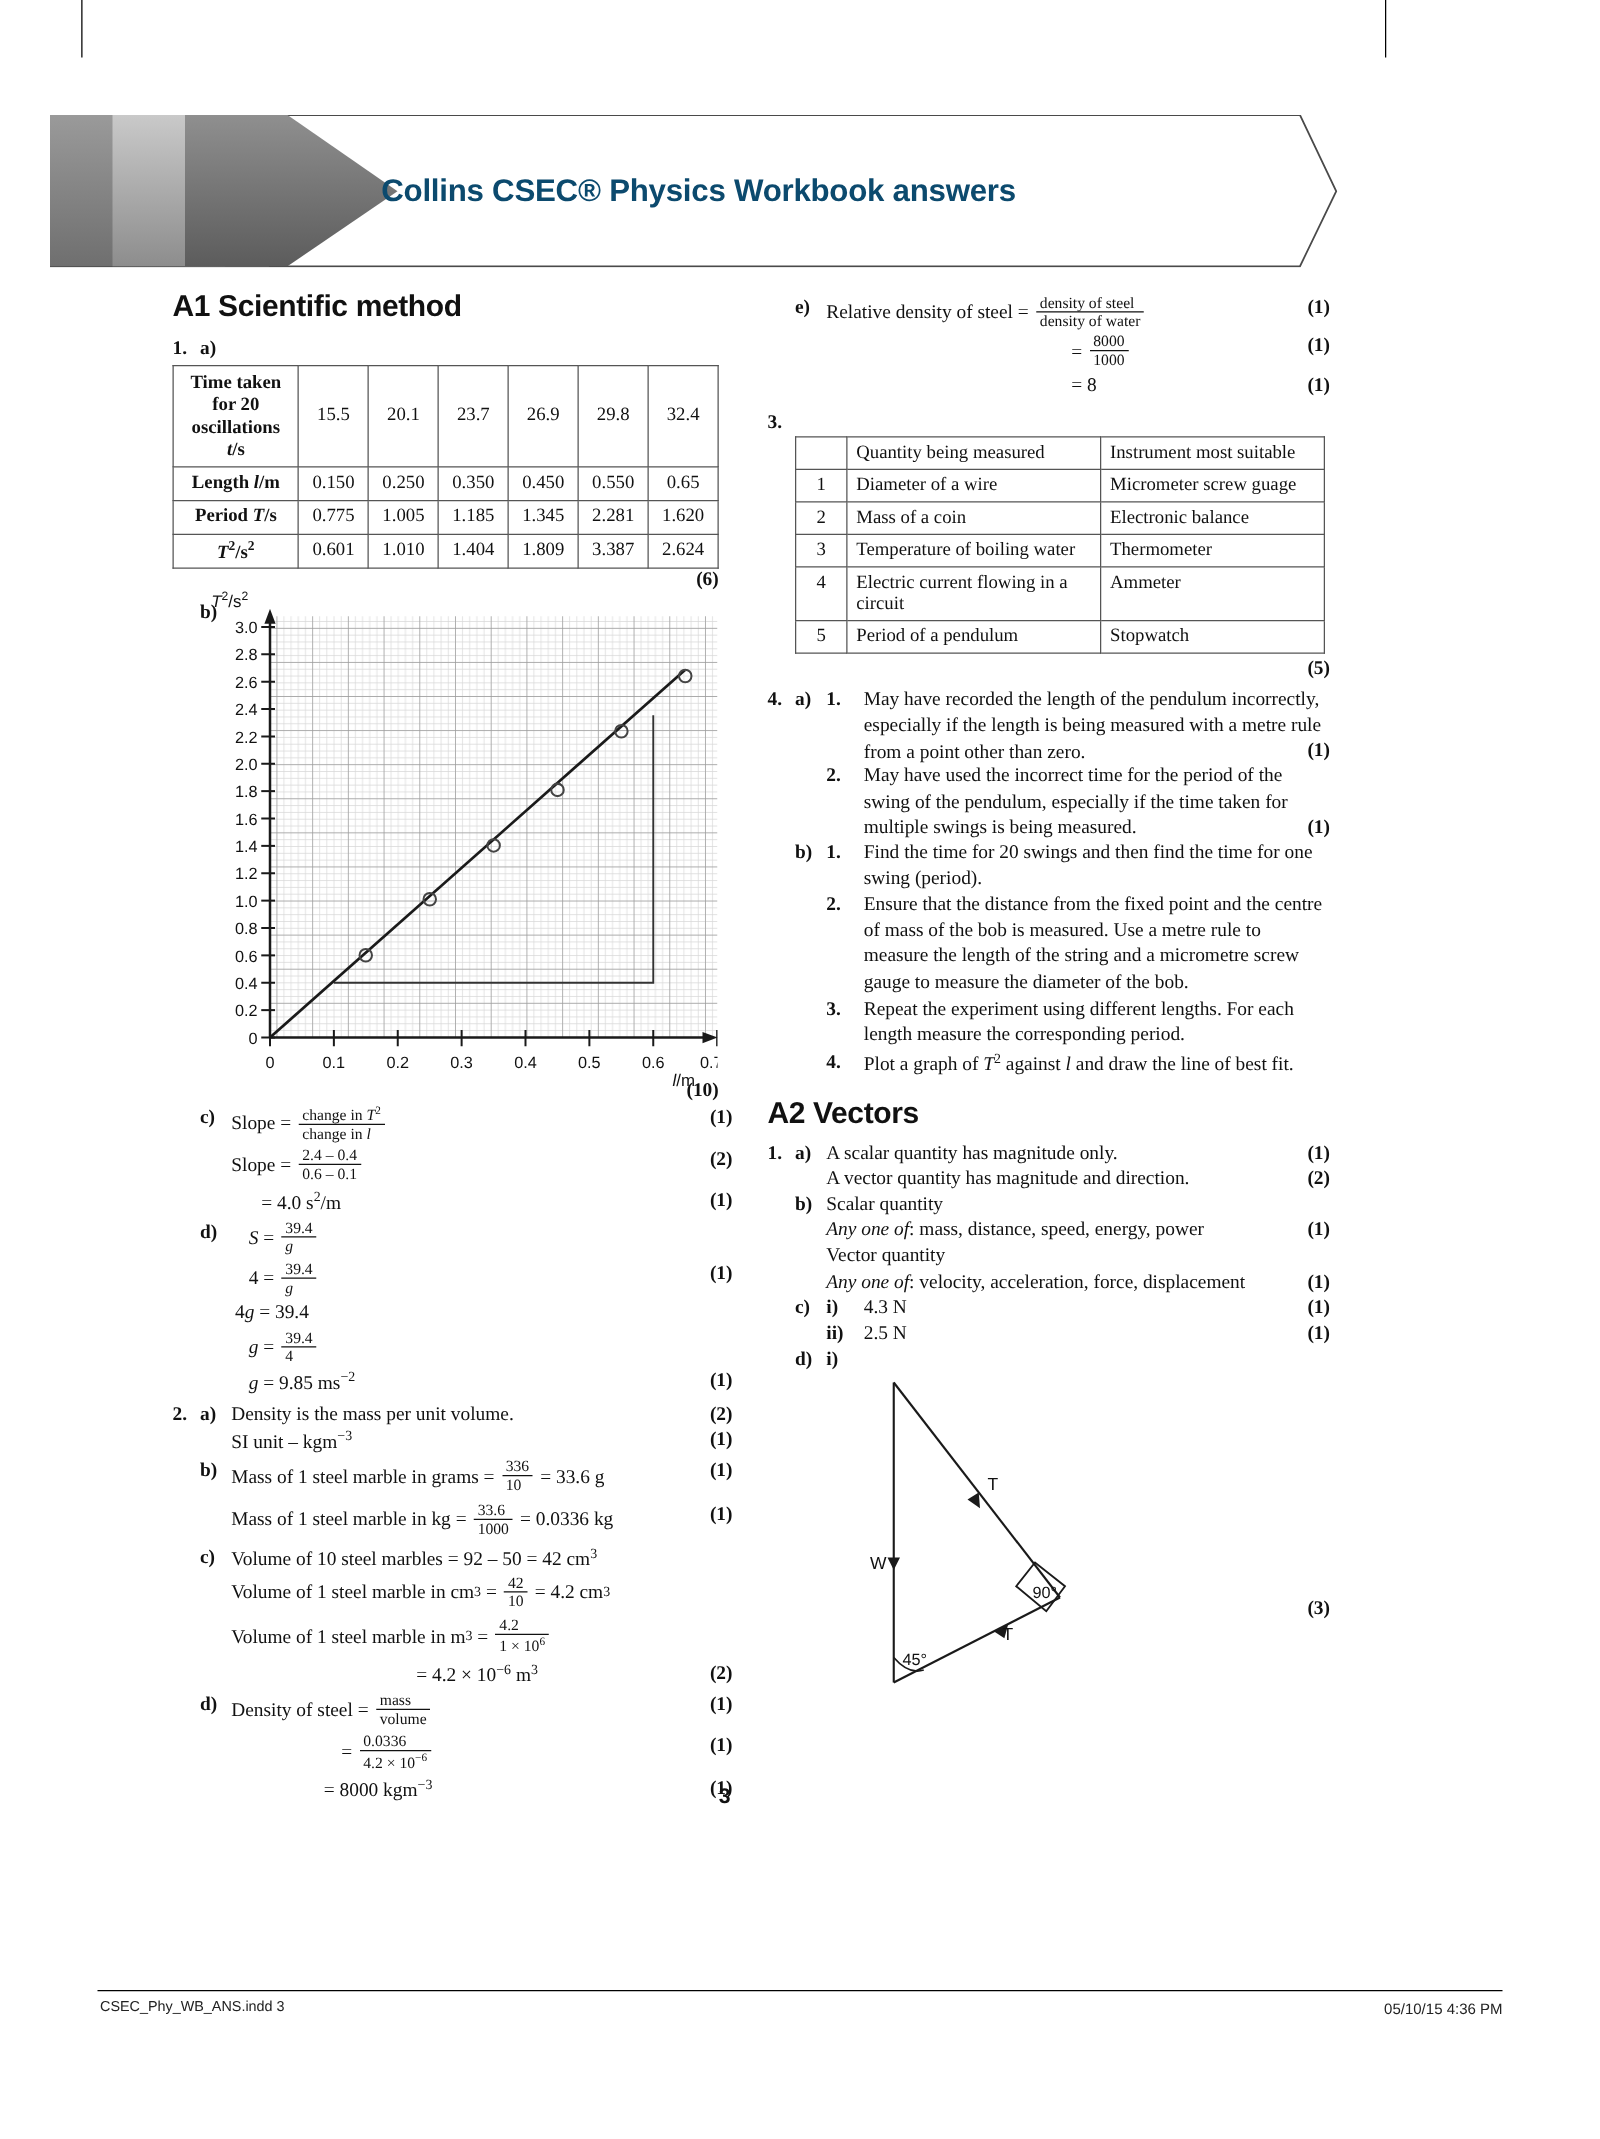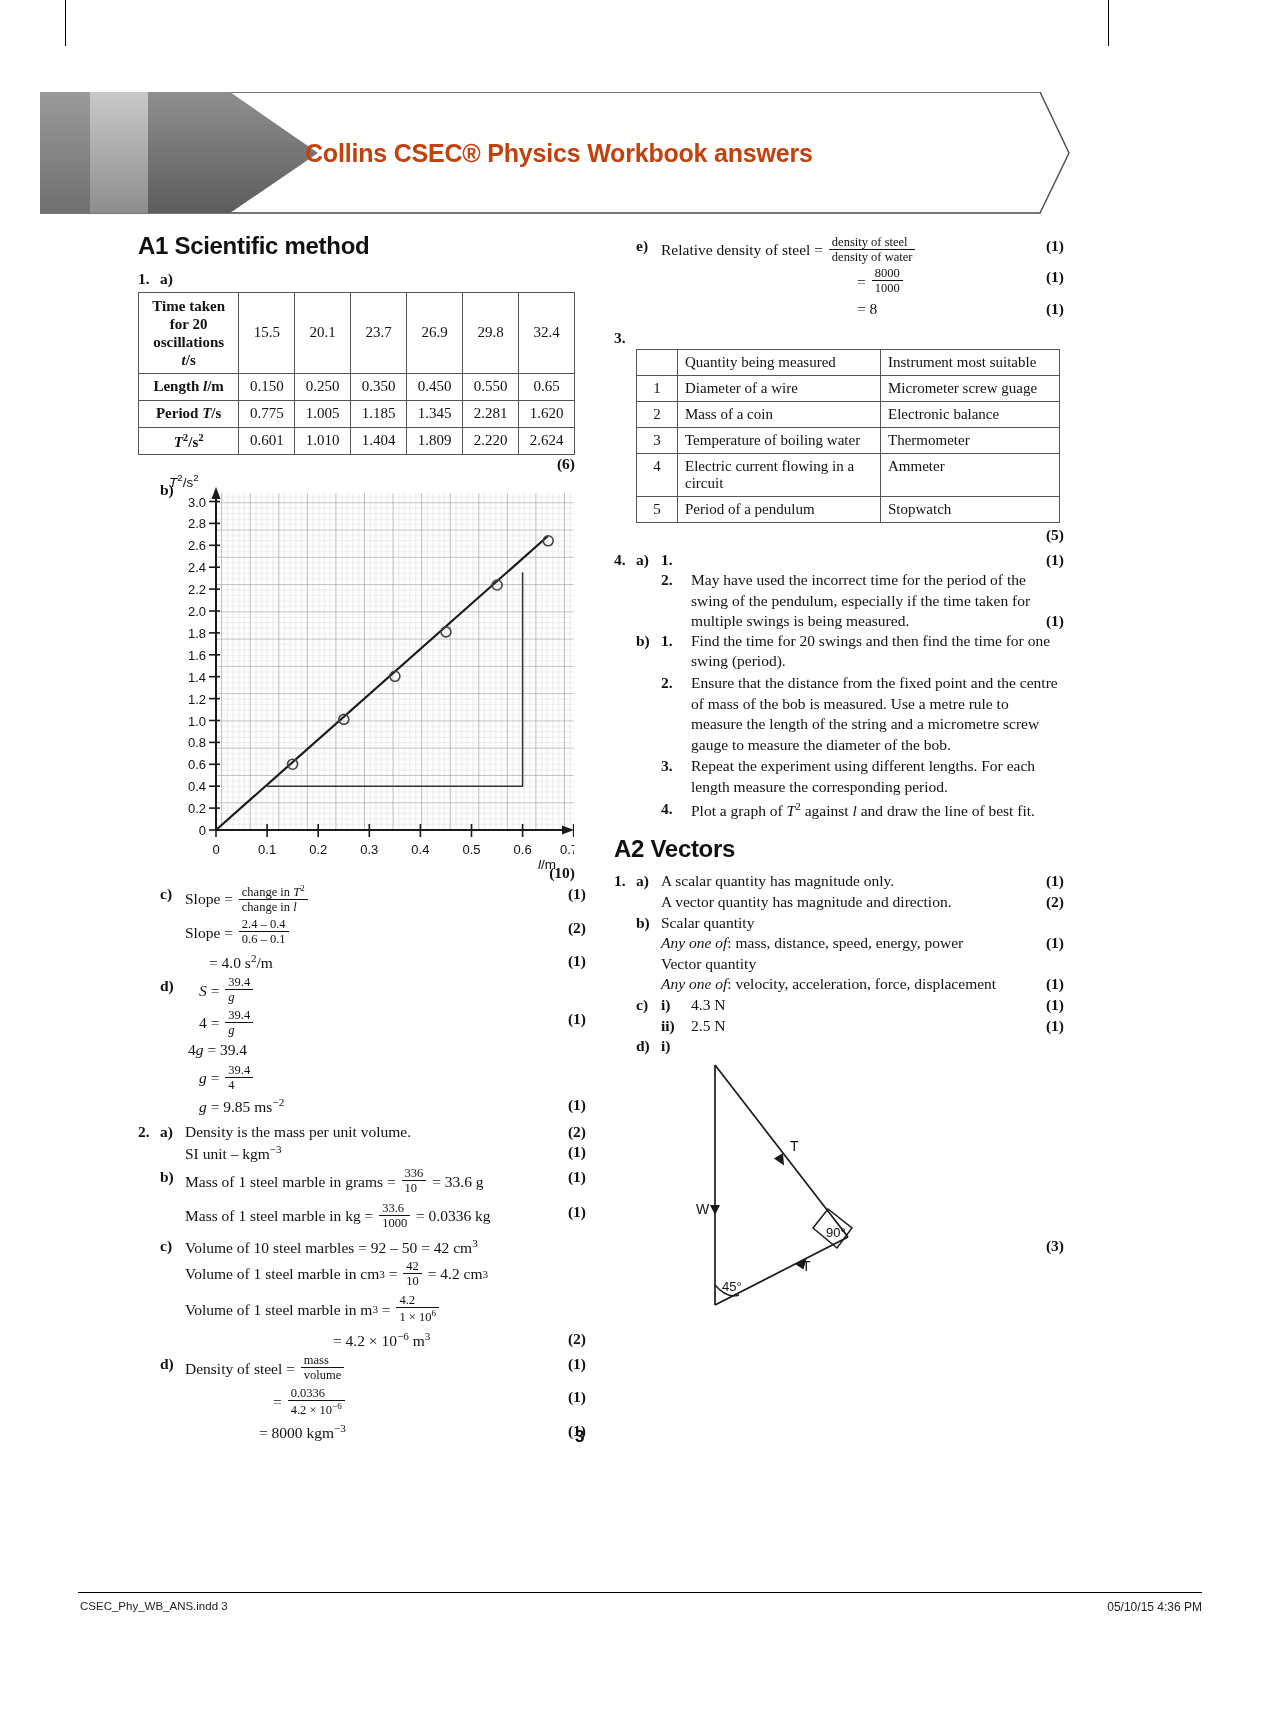--- a/index.html
+++ b/index.html
@@ -7,21 +7,21 @@
   .page{position:absolute;inset:0;}
 
   
   .crop{position:absolute;background:#000;}
   .crop.v{width:1px;height:46px;}
 
   
   .banner{position:absolute;left:40px;top:92px;width:1030px;height:122px;}
   .banner svg{display:block;}
   .banner-title{position:absolute;left:265px;top:0;height:122px;display:flex;align-items:center;
-    font-family:"Liberation Sans",sans-serif;font-weight:bold;font-size:25px;letter-spacing:-0.2px;color:#c2410c;}
+    font-family:"Liberation Sans",sans-serif;font-weight:bold;font-size:25px;letter-spacing:-0.2px;color:#0c4a6e;}
 
   
   .colL{position:absolute;left:138px;top:232px;width:448px;}
   .colR{position:absolute;left:614px;top:232px;width:450px;}
 
   h1.sec{font-family:"Liberation Sans",sans-serif;font-weight:bold;font-size:24px;margin:0 0 9px 0;letter-spacing:-0.3px;}
   h1.sec2{font-family:"Liberation Sans",sans-serif;font-weight:bold;font-size:24px;margin:0 0 8px 0;letter-spacing:-0.3px;}
 
   
   .qrow{display:flex;align-items:flex-start;font-size:15.5px;line-height:1.33;}
@@ -139,21 +139,21 @@
         <td>1.345</td>
         <td>2.281</td>
         <td>1.620</td>
       </tr>
       <tr>
         <td class="lab first"><span class="i">T</span><span class="sup">2</span>/s<span class="sup">2</span></td>
         <td>0.601</td>
         <td>1.010</td>
         <td>1.404</td>
         <td>1.809</td>
-        <td>2.220</td>
+        <td>3.387</td>
         <td>2.624</td>
       </tr>
     </tbody>
       </table>
     <div class="rightmark" style="width:437px;">(6)</div>
 
     <div style="position:relative;margin-top:2px;">
       <span style="position:absolute;left:22px;top:6px;font-weight:bold;font-size:15.5px;">b)</span>
 
       <div class="graphwrap">
@@ -560,20 +560,21 @@
       </tbody>
         </table>
       <div class="rightmark" style="margin-top:3px;">(5)</div>
     </div>
 
     <div style="margin-top:6px;">
       <div class="qrow">
         <span class="qnum">4.</span>
         <span class="qlet">a)</span>
         <span class="qrom">1.</span>
+        <span class="qtext">May have recorded the length of the pendulum incorrectly, especially if the length is being measured with a metre rule from a point other than zero.</span>
       </div>
       <div class="rightmark" style="margin-top:-20px;">(1)</div>
 
       <div class="qrow" style="margin-top:1px;">
         <span class="qnum"></span>
           <span class="qlet"></span>
         <span class="qrom">2.</span>
         <span class="qtext">May have used the incorrect time for the period of the swing of the pendulum, especially if the time taken for multiple swings is being measured.</span>
       </div>
       <div class="rightmark" style="margin-top:-20px;">(1)</div>

